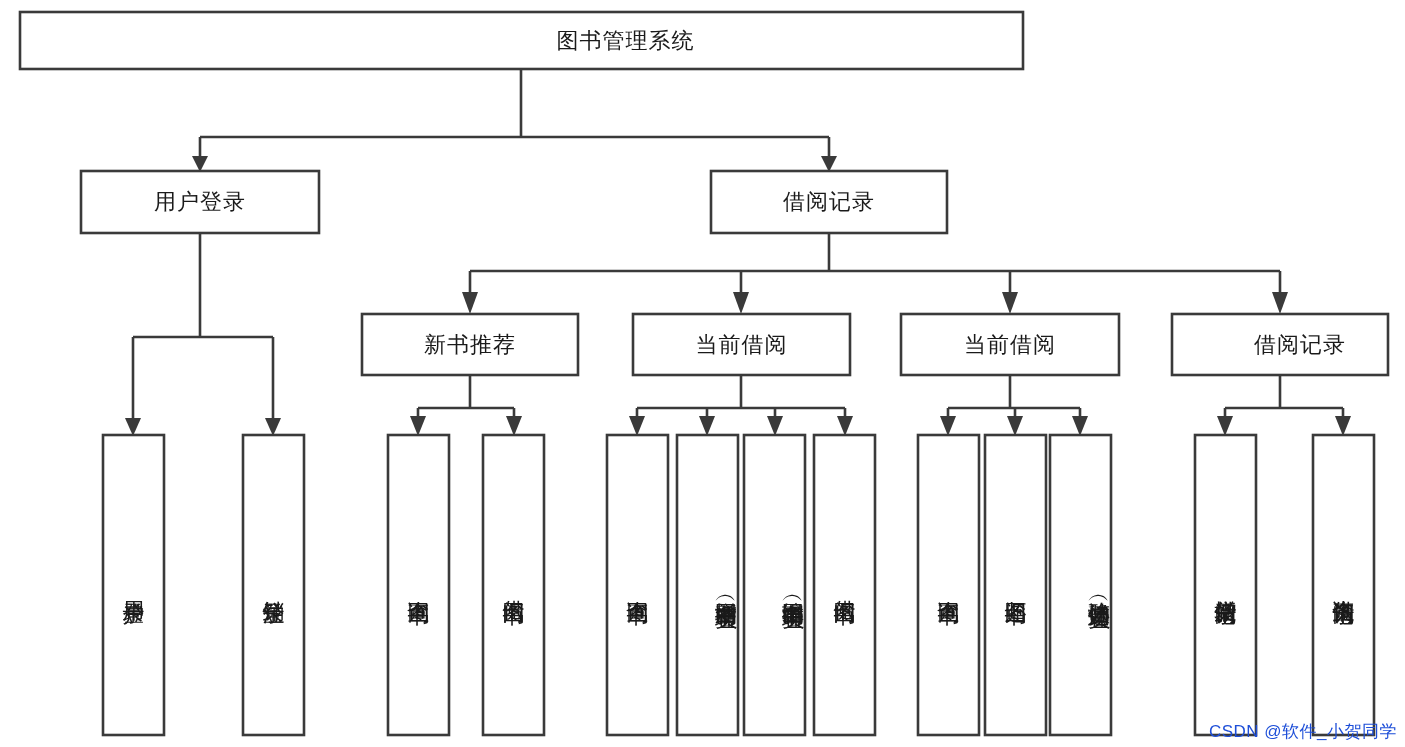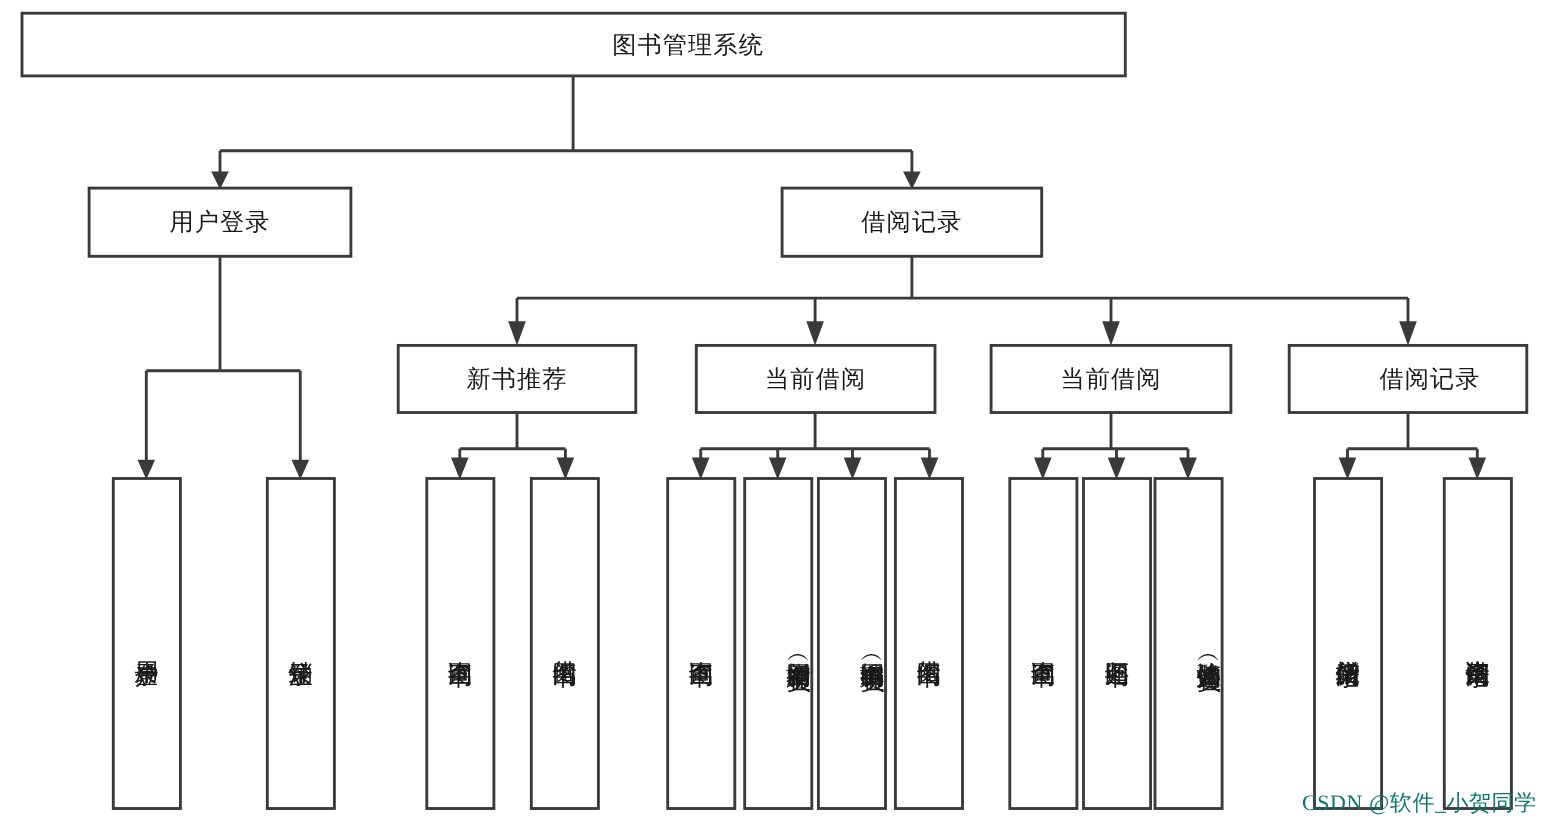--- a/index.html
+++ b/index.html
@@ -67,23 +67,23 @@
     display: flex;
     align-items: center;
     justify-content: center;
     pointer-events: none;
     letter-spacing: 1px;
   }
   #watermark {
     position: absolute;
     right: 8px;
     bottom: 4px;
-    font-family: Liberation Serif, serif;
-    font-size: 20px;
-    color: #0f766e;
+    font-family: Liberation Sans, sans-serif;
+    font-size: 17px;
+    color: #1d4ed8;
     letter-spacing: 0.5px;
     white-space: nowrap;
   }
 </style>
 </head>
 <body>
 
 <div id="diagram-root">
 
   <svg class="tree-canvas" viewBox="0 0 1405 747">

